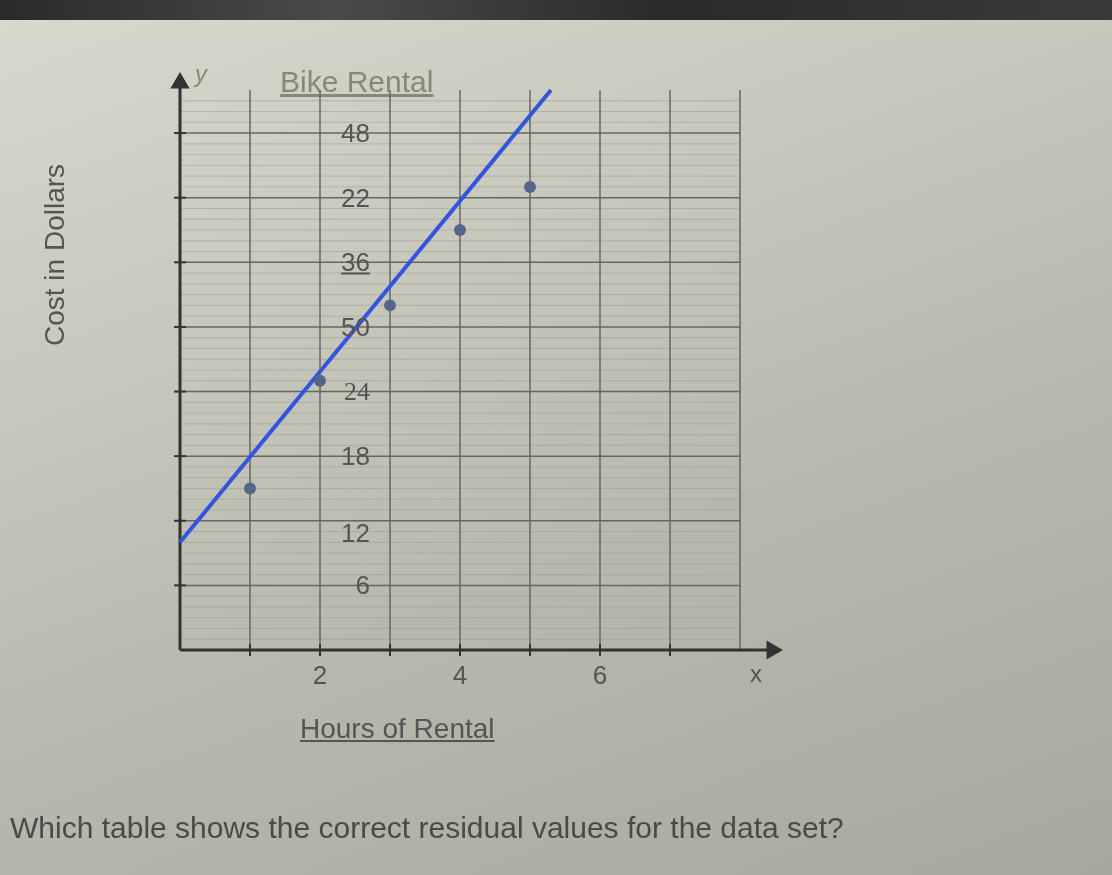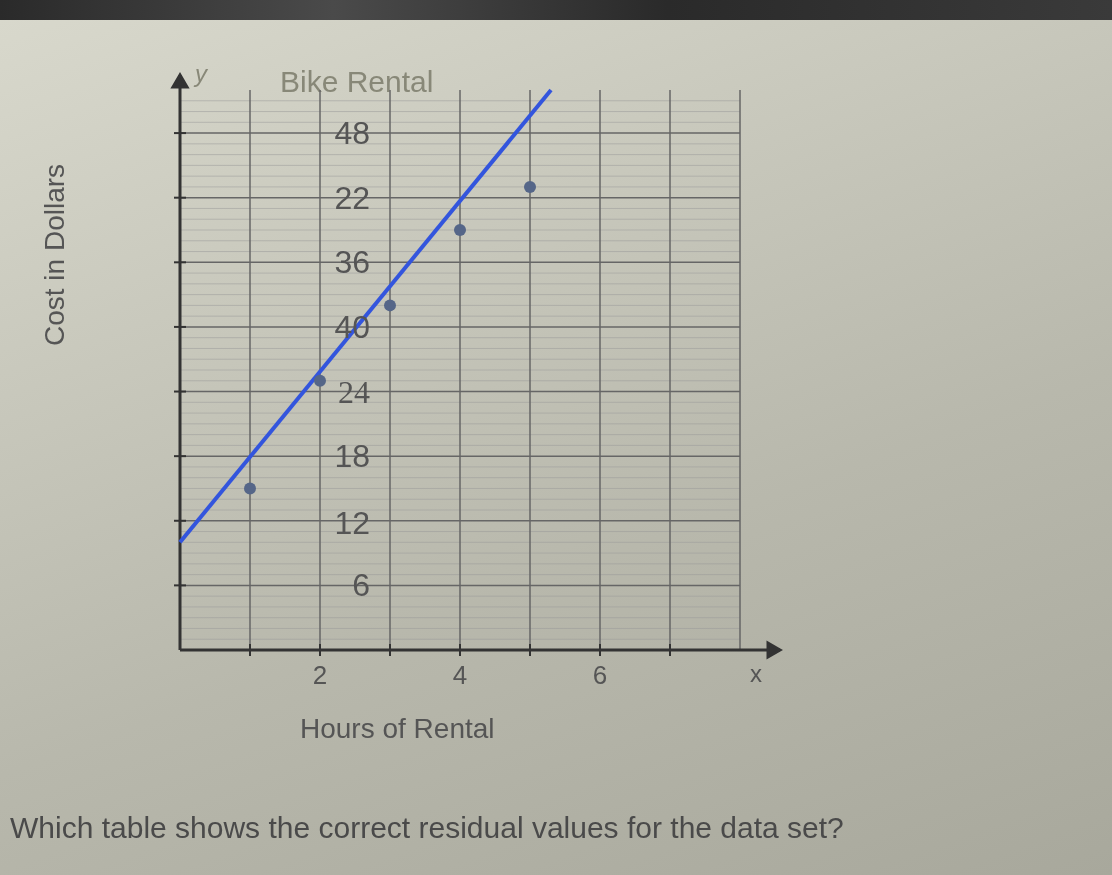--- a/index.html
+++ b/index.html
@@ -34,49 +34,51 @@
       height: 690px;
       margin-left: 40px;
     }
     .chart-title {
       position: absolute;
       top: 5px;
       left: 240px;
       font-size: 30px;
       color: #888878;
       font-weight: normal;
+      text-decoration: underline;
     }
     .y-axis-title {
       position: absolute;
       left: 15px;
       top: 270px;
       transform: rotate(-90deg);
       transform-origin: left center;
       font-size: 28px;
       color: #555;
       white-space: nowrap;
     }
     .x-axis-title {
       position: absolute;
       bottom: 5px;
       left: 260px;
       font-size: 28px;
       color: #555;
+      text-decoration: underline;
     }
     .plot-area {
       position: absolute;
       left: 140px;
       top: 30px;
       width: 560px;
       height: 560px;
     }
     .y-tick-label {
       position: absolute;
       right: 430px;
-      font-size: 32px;
+      font-size: 26px;
       color: #555;
       text-align: center;
       transform: translateY(-50%);
     }
     .x-tick-label {
       position: absolute;
       font-size: 26px;
       color: #555;
       transform: translateX(-50%);
     }
@@ -218,25 +220,25 @@
           <circle cx="70" cy="398.46" r="6"></circle>
           <circle cx="140" cy="290.77" r="6"></circle>
           <circle cx="210" cy="215.38" r="6"></circle>
           <circle cx="280" cy="140.00" r="6"></circle>
           <circle cx="350" cy="96.92" r="6"></circle>
         </g>
       </svg>
     </div>
 
     <div class="y-tick-label" style="top:525px;">6</div>
-    <div class="y-tick-label" style="top:463px;margin-left:32px;">12</div>
+    <div class="y-tick-label" style="top:473px;margin-left:32px;">12</div>
     <div class="y-tick-label" style="top:396px;margin-left:16px;">18</div>
     <div class="y-tick-label" style="top:332px;font-family:Liberation Serif, serif;">24</div>
-    <div class="y-tick-label" style="top:267px;">40</div>
-    <div class="y-tick-label" style="top:202px;">36</div>
+    <div class="y-tick-label" style="top:267px;">50</div>
+    <div class="y-tick-label" style="top:202px;text-decoration:underline;">36</div>
     <div class="y-tick-label" style="top:138px;">22</div>
     <div class="y-tick-label" style="top:73px;">48</div>
 
     <div class="x-tick-label" style="left:280px; top:600px;">2</div>
     <div class="x-tick-label" style="left:420px; top:600px;">4</div>
     <div class="x-tick-label" style="left:560px; top:600px;">6</div>
     <div class="x-axis-symbol" style="left:710px; top:600px;">x</div>
 
   </div>
 

